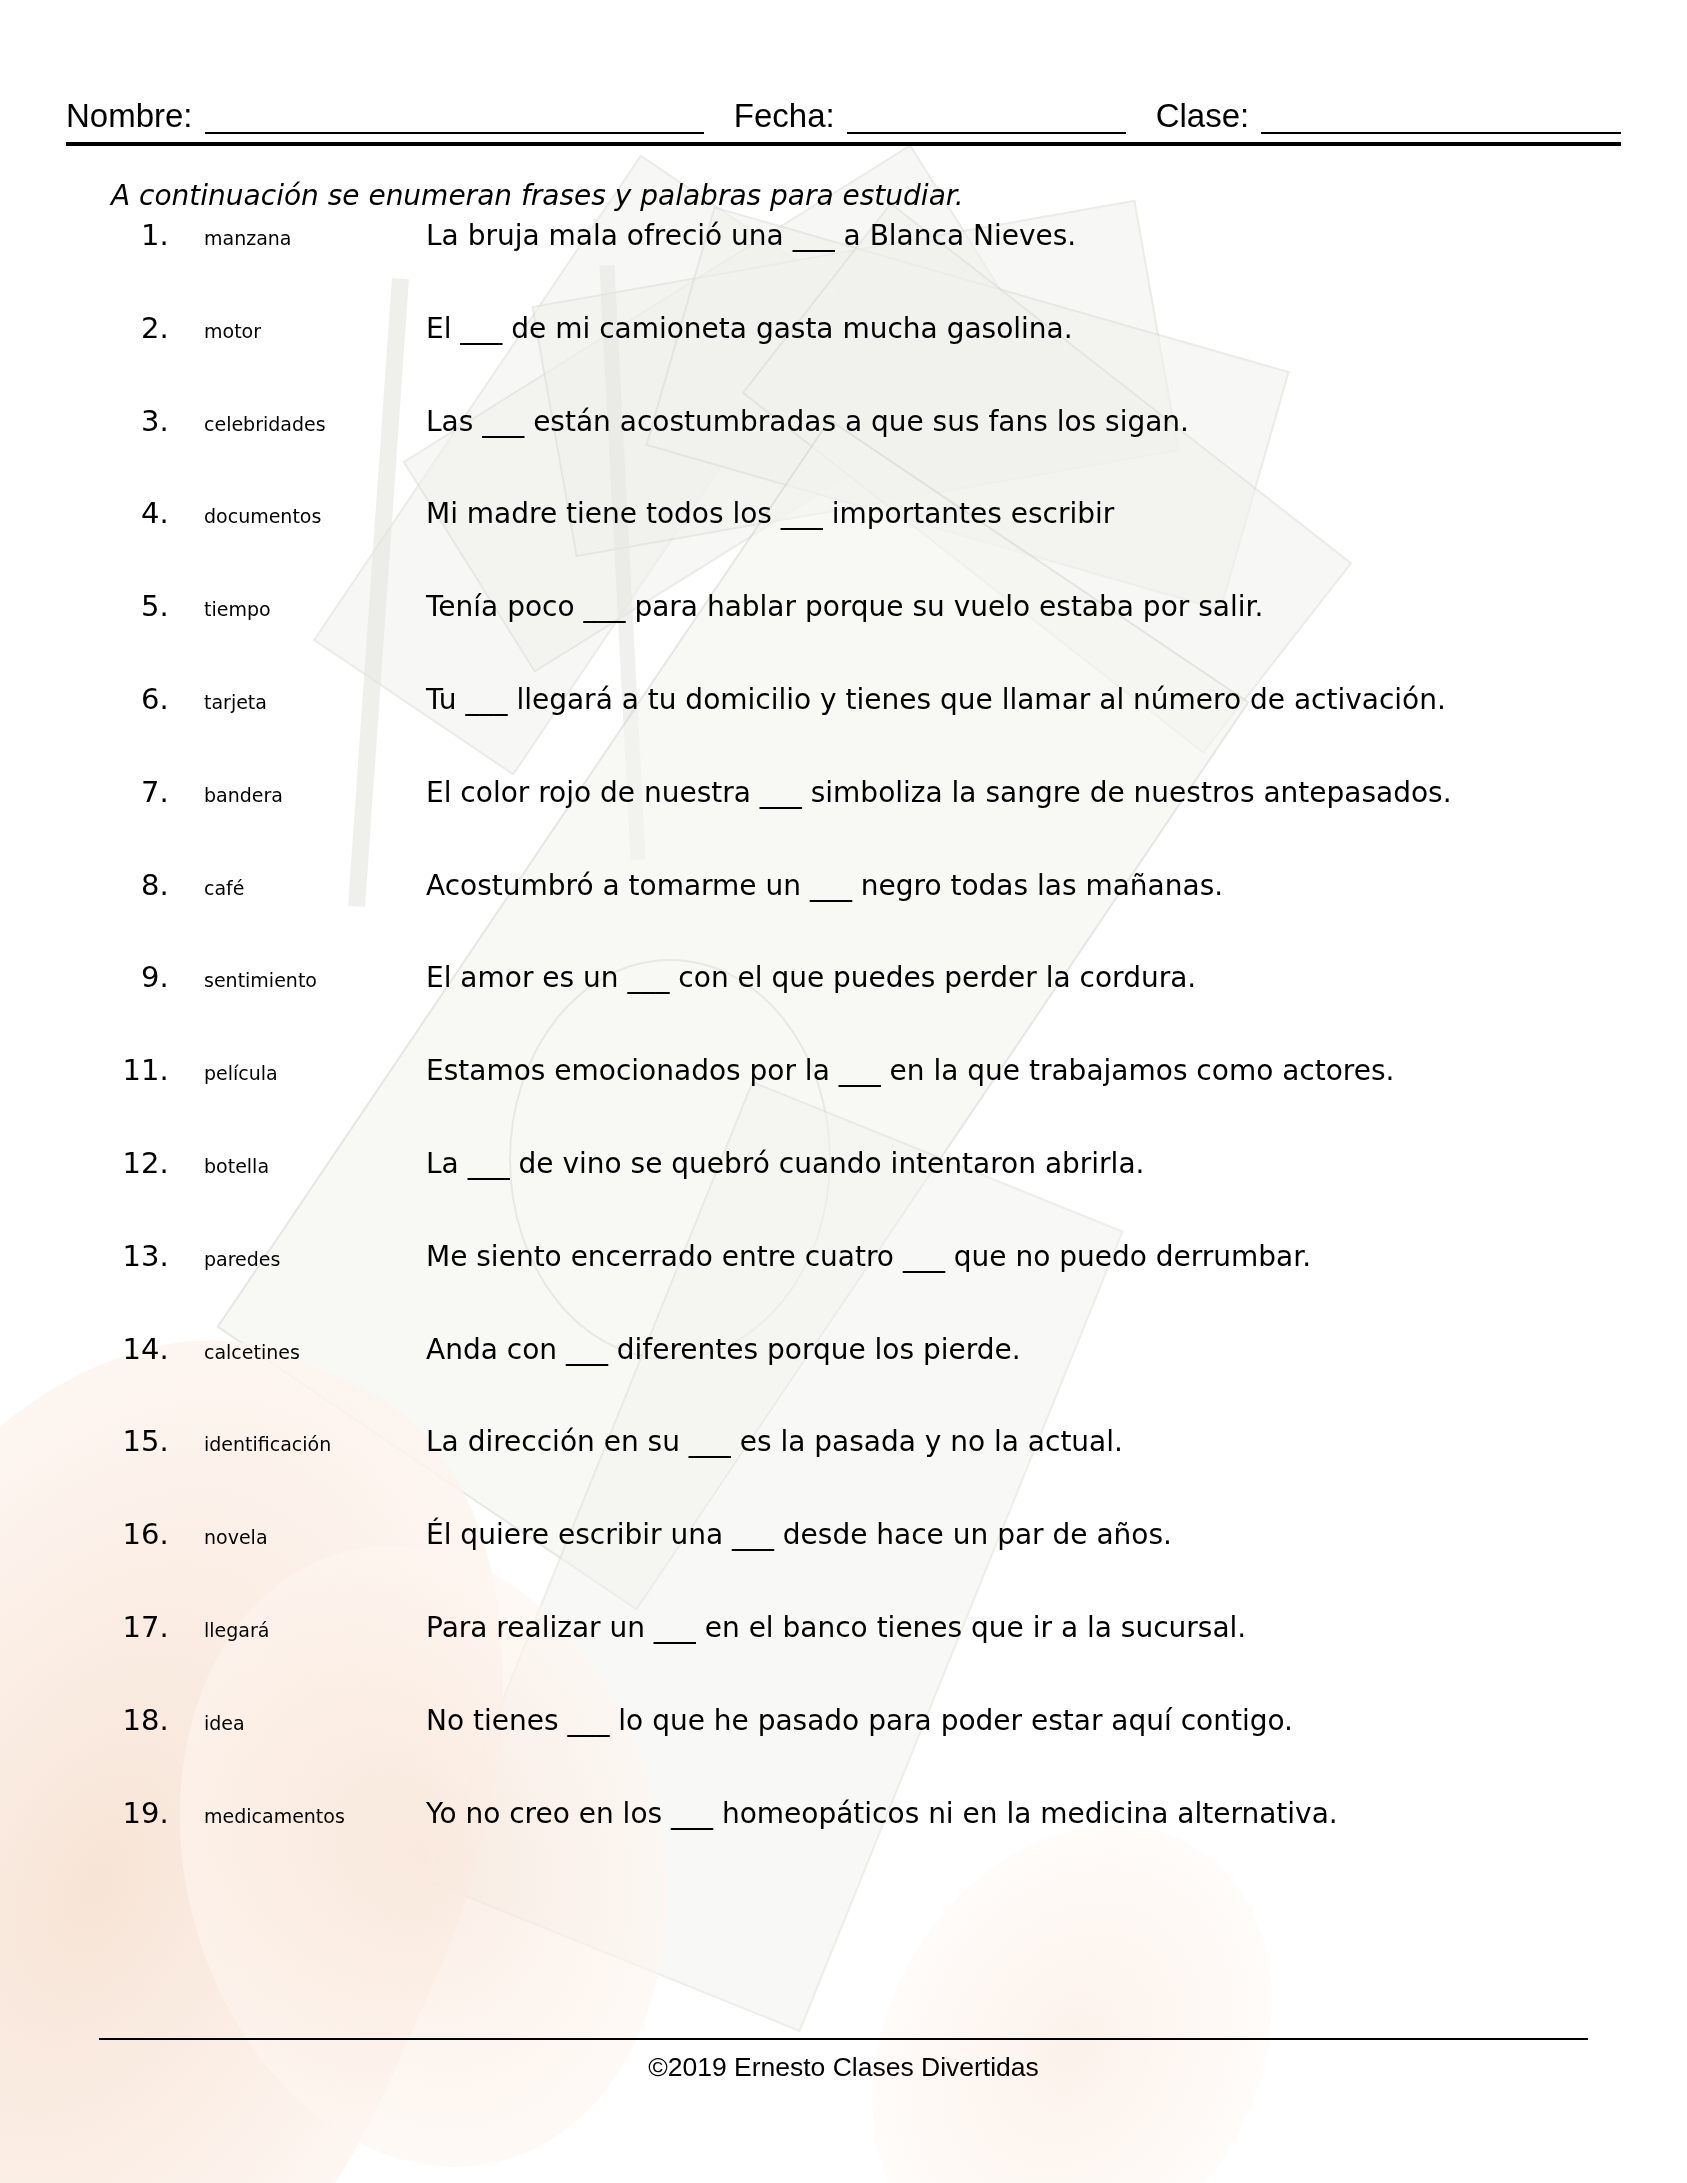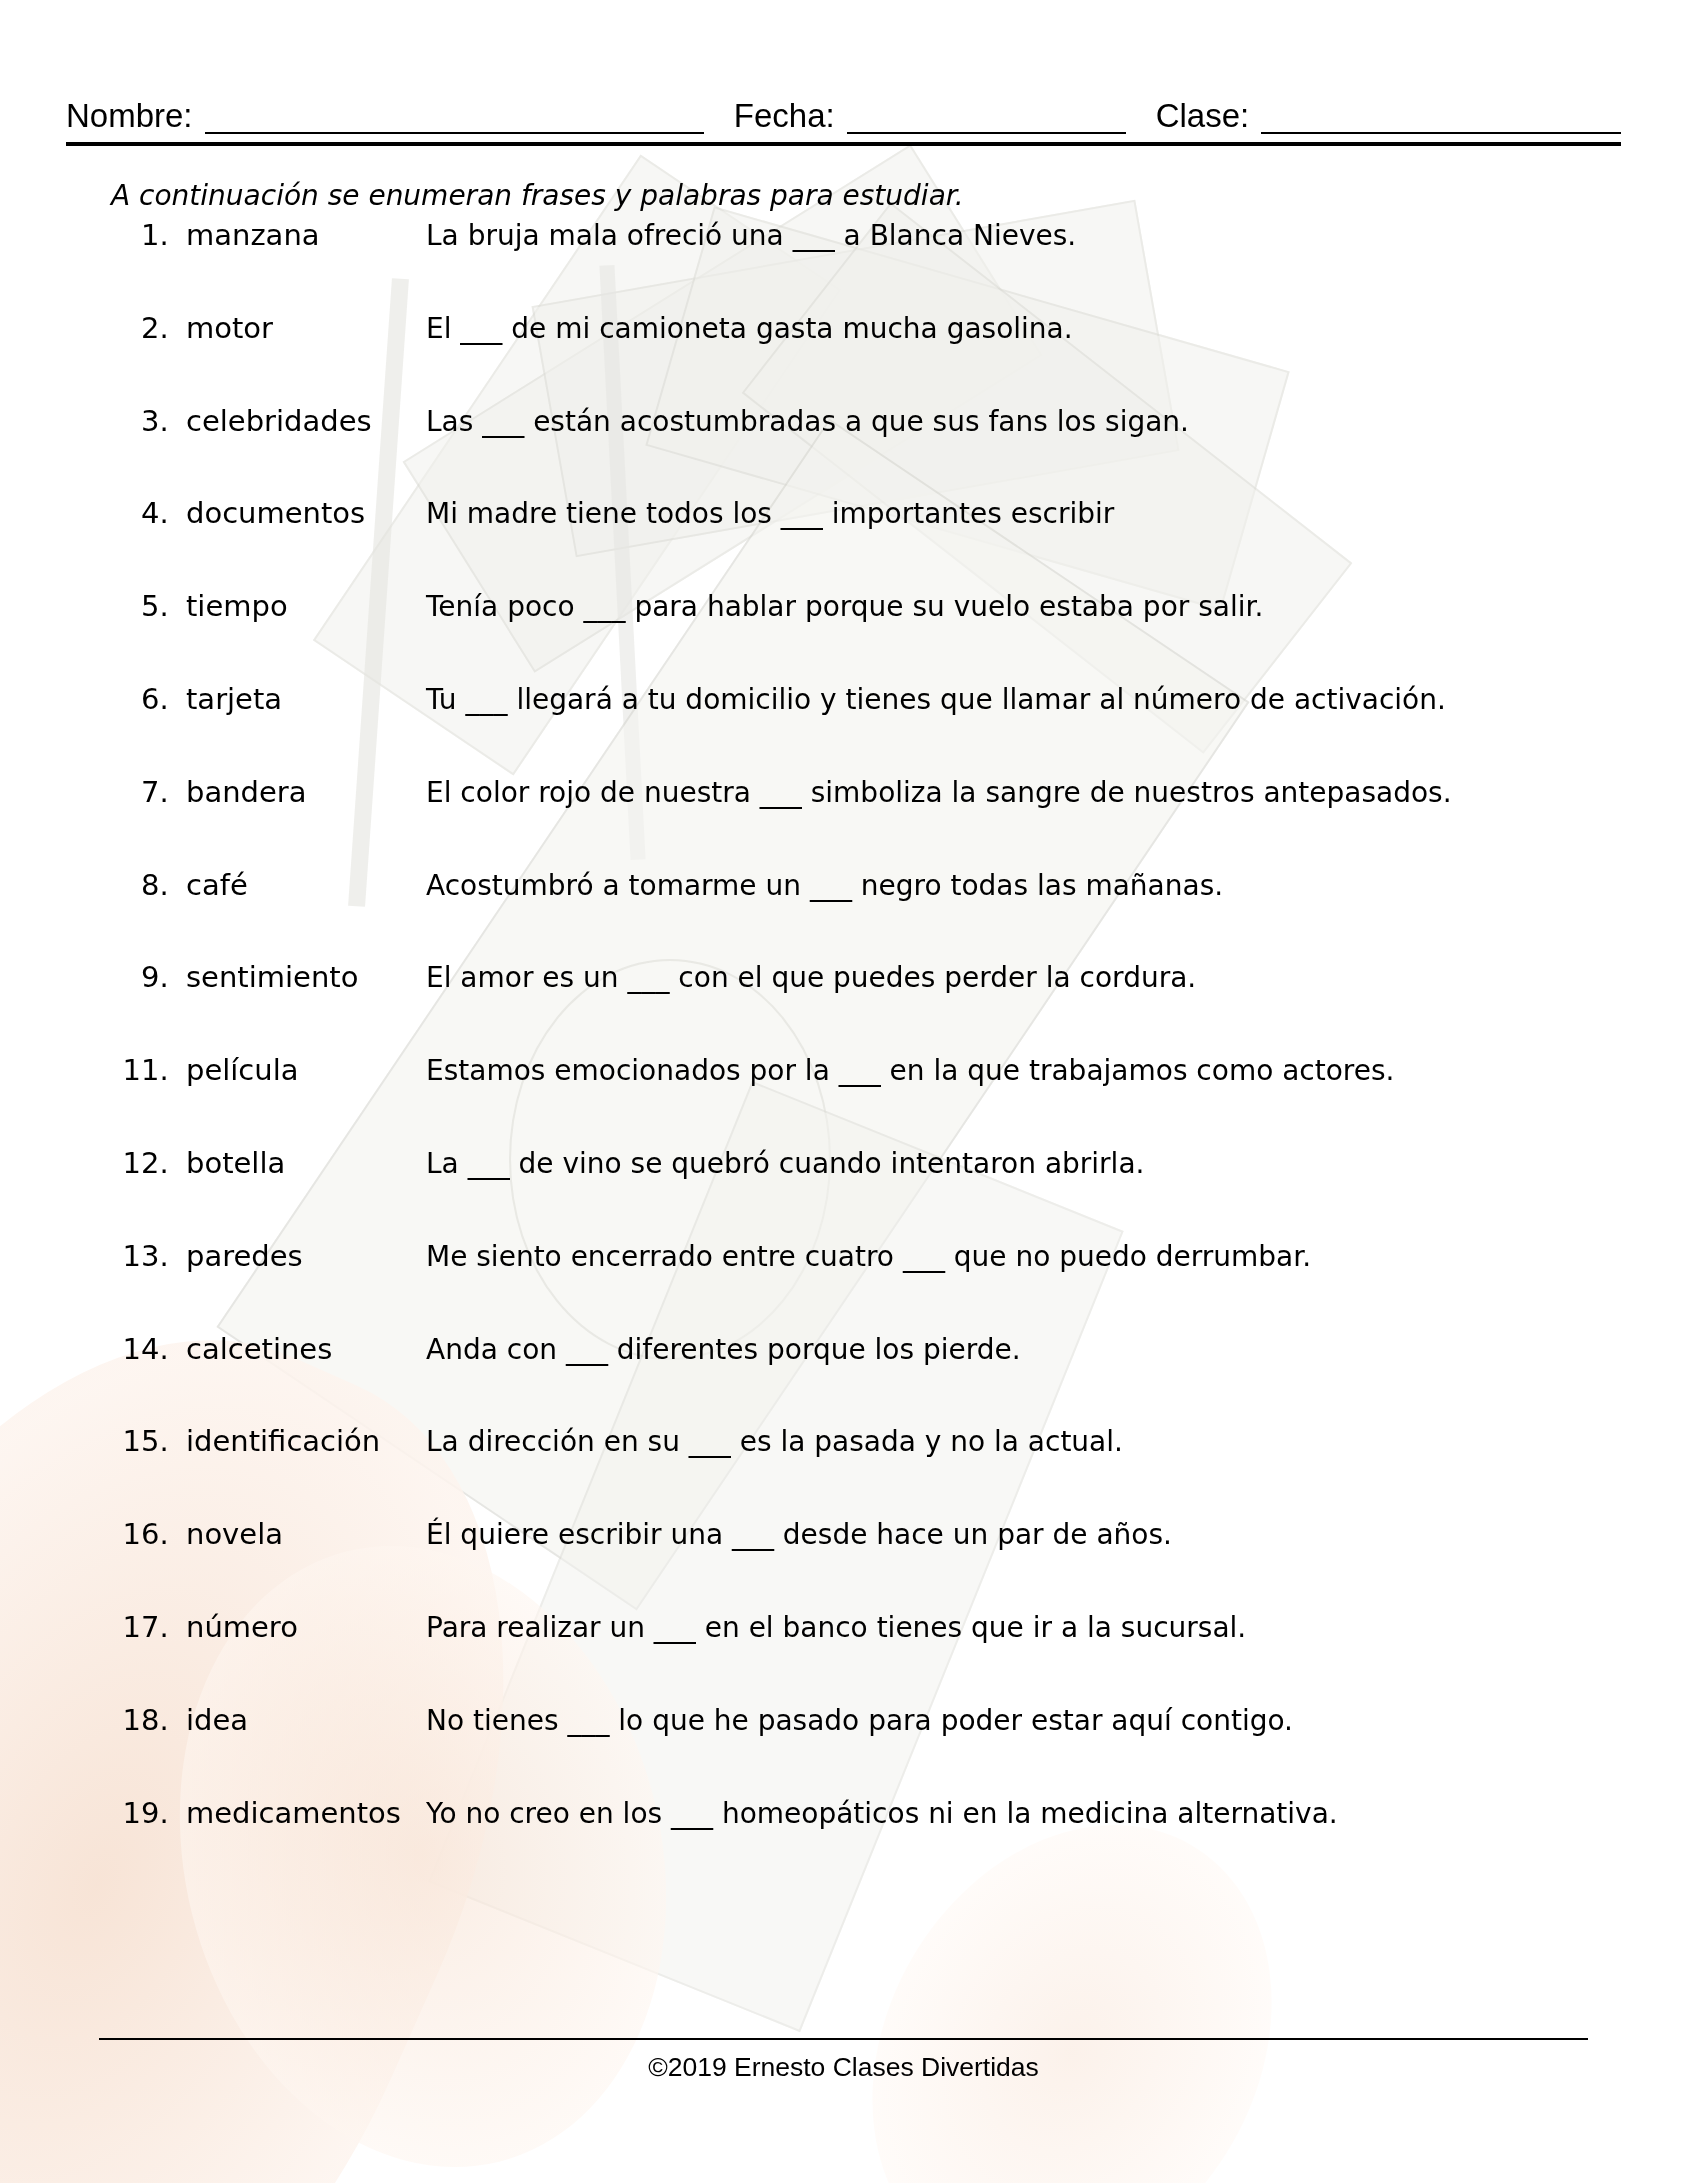--- a/index.html
+++ b/index.html
@@ -42,21 +42,21 @@
   .nombre-line{width:569px;margin:0 30px 1.3px 12px;}
   .fecha-line{width:318px;margin:0 30px 1.3px 12px;}
   .clase-line{width:410px;margin:0 0 1.3px 12px;}
   .header-rule{position:absolute;left:66px;right:66px;top:142px;border-bottom:4px solid #000;}
 
   .instructions{position:absolute;left:111px;top:179px;font-size:28px;line-height:1.2;font-style:italic;}
 
   .items{position:absolute;left:66px;right:33px;top:218px;display:flex;flex-direction:column;gap:58px;}
   .row{display:grid;grid-template-columns:112px 248px 1fr;align-items:baseline;line-height:1.2;}
   .num{text-align:right;padding-right:9.3px;font-size:29px;}
-  .word{padding-left:8px;font-size:29px;}
+  .word{padding-left:8px;font-size:19px;margin-left:18px;}
   .sentence{font-size:28px;white-space:nowrap;}
 
   .footer-rule{position:absolute;left:99px;right:99px;top:2038px;border-bottom:2.6px solid #000;}
   .footer-text{
     position:absolute;left:0;right:0;top:2052px;text-align:center;
     font-family:Liberation Sans, sans-serif;font-size:26.5px;
   }
 </style>
 </head>
 <body>
@@ -162,21 +162,21 @@
       <span class="word">identificación</span>
       <span class="sentence">La dirección en su ___ es la pasada y no la actual.</span>
     </div>
     <div class="row">
       <span class="num">16.</span>
       <span class="word">novela</span>
       <span class="sentence">Él quiere escribir una ___ desde hace un par de años.</span>
     </div>
     <div class="row">
       <span class="num">17.</span>
-      <span class="word">número</span>
+      <span class="word">llegará</span>
       <span class="sentence">Para realizar un ___ en el banco tienes que ir a la sucursal.</span>
     </div>
     <div class="row">
       <span class="num">18.</span>
       <span class="word">idea</span>
       <span class="sentence">No tienes ___ lo que he pasado para poder estar aquí contigo.</span>
     </div>
     <div class="row">
       <span class="num">19.</span>
       <span class="word">medicamentos</span>

